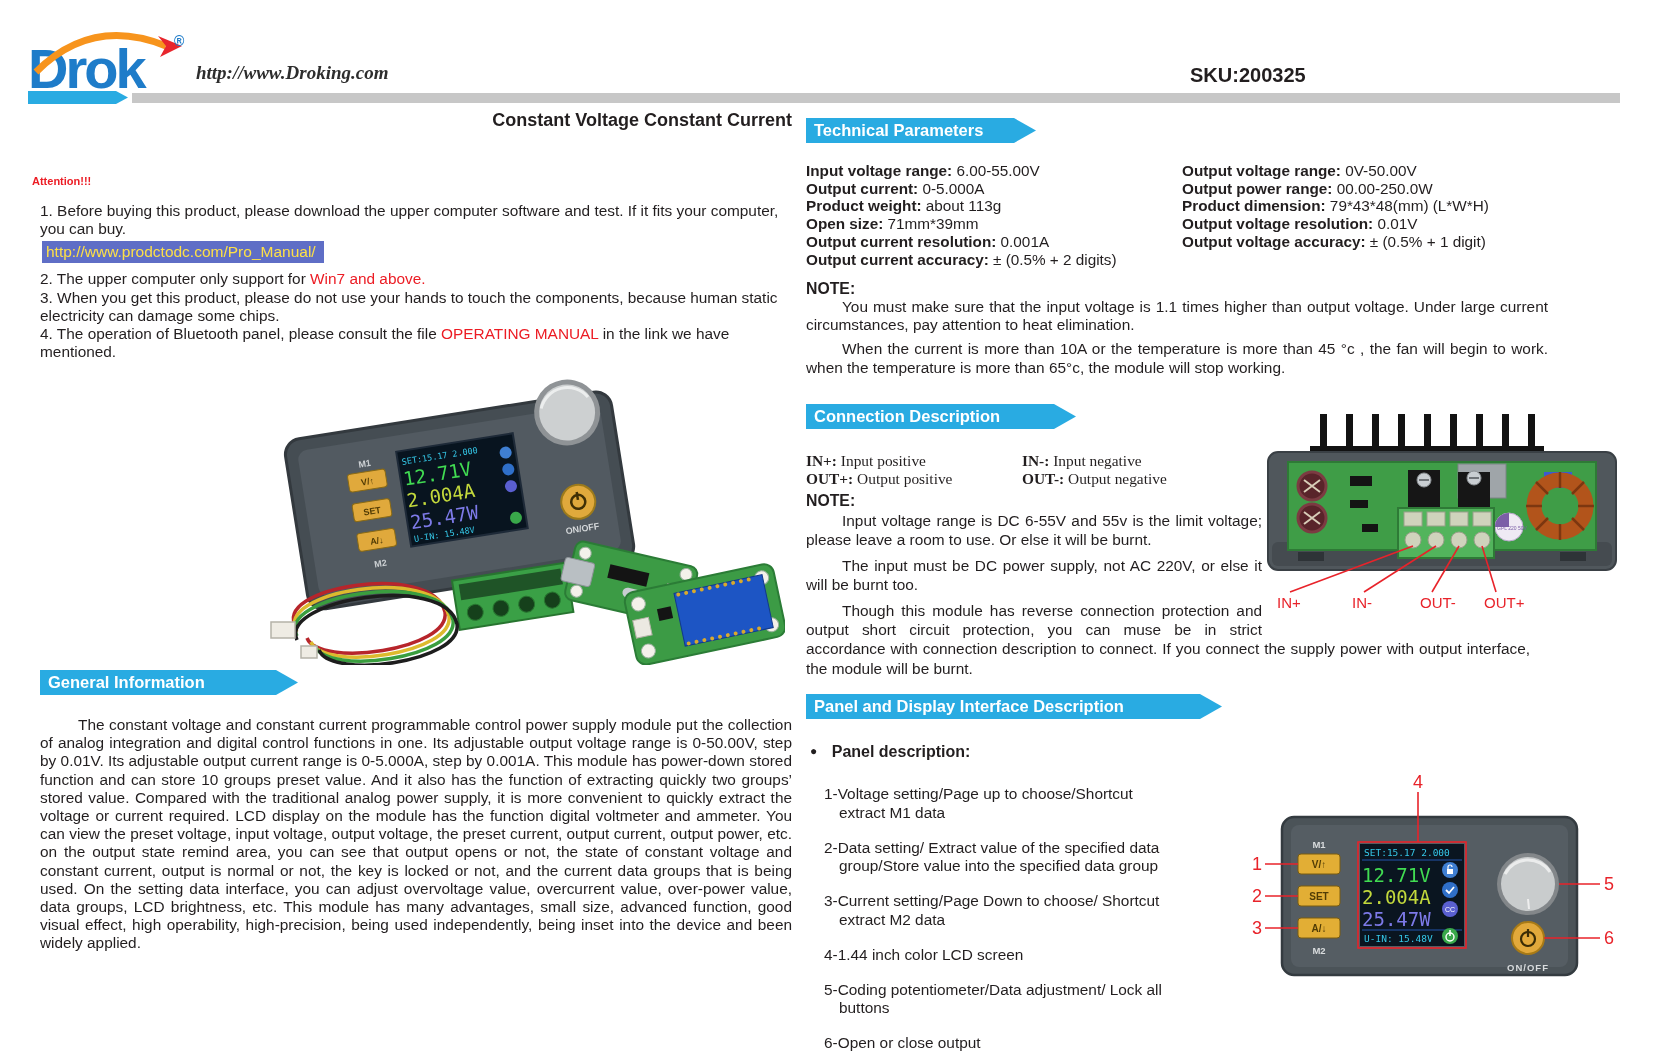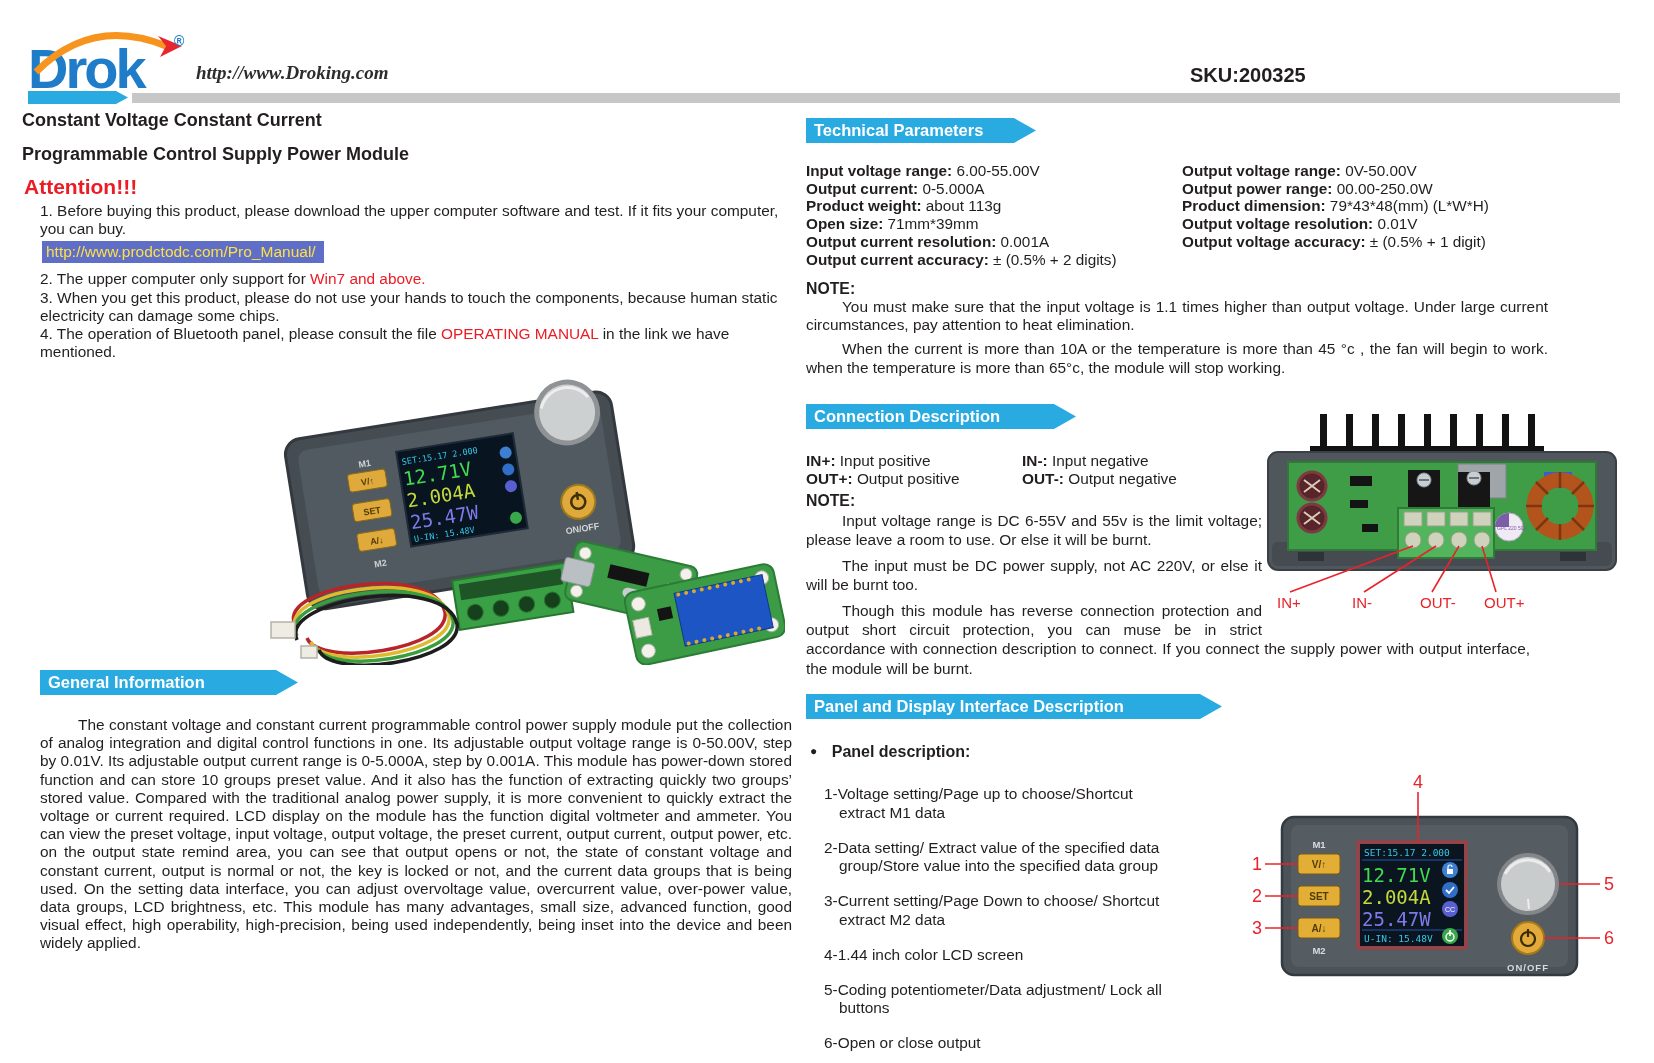--- a/index.html
+++ b/index.html
@@ -1,33 +1,33 @@
 <!DOCTYPE html>
 <html><head>
 <meta charset="utf-8">
 <style>
   html,body{margin:0;padding:0;background:#ffffff;}
   .page{position:relative;width:1654px;height:1063px;background:#ffffff;overflow:hidden;
         font-family:"Liberation Sans",sans-serif;color:#221e1f;}
   .abs{position:absolute;}
   .b{font-weight:bold;}
   .red{color:#ec1c24;}
-  .doc-title{font-size:18px;font-weight:bold;text-align:left;width:770px;left:22px;}
+  .doc-title{font-size:18px;font-weight:bold;text-align:right;width:770px;left:22px;}
   .para{font-size:15.4px;line-height:18.2px;}
   .banner{height:25px;line-height:25px;background:#29abe2;color:#ffffff;font-size:16.5px;
           font-weight:bold;padding-left:8px;
           clip-path:polygon(0 0,calc(100% - 22px) 0,100% 50%,calc(100% - 22px) 100%,0 100%);}
   .link-highlight{background:#5f6ec6;color:#fde047;font-size:15.5px;padding:2px 8px 3px 4px;cursor:pointer;}
   .plist div{margin:0;}
   .tp-line{font-size:15.3px;line-height:17.7px;white-space:nowrap;}
   .note-block p{margin:0 0 6px 0;text-indent:36px;text-align:justify;}
   .gi{font-size:15.4px;line-height:18.2px;text-align:justify;text-indent:38px;}
   .hang{padding-left:15px;text-indent:-15px;margin:16px;}
   .panel-items{font-size:15.4px;line-height:18.8px;}
-  .pin{font-size:15.4px;white-space:nowrap;}
+  .pin{font-size:15.4px;white-space:nowrap;font-family:Liberation Serif, serif;}
   .bar-gray{background:#c7c7c7;}
   .bar-blue{background:#29abe2;clip-path:polygon(0 0,calc(100% - 12px) 0,100% 50%,calc(100% - 12px) 100%,0 100%);}
   svg text{font-family:"Liberation Sans",sans-serif;}
   svg text.mono{font-family:"DejaVu Sans Mono",monospace;}
   .callout{fill:#e8232a;font-size:18px;}
   .redline{stroke:#e8232a;stroke-width:1.6;}
 </style>
 </head>
 <body>
 
@@ -40,23 +40,22 @@
       <polygon points="130,6 154,16 132,27 138,16" fill="#e8262d"></polygon>
       <text x="146" y="16" font-size="14" font-weight="bold" fill="#1e7cc9">®</text>
     </svg>
   </div>
   <div class="abs" style="left:196px;top:62px;font-size:19px;font-style:italic;font-weight:bold;color:#2d2d2d;font-family:Liberation Serif, serif;">http://www.Droking.com</div>
   <div class="abs" style="left:1190px;top:64px;width:335px;font-size:20px;font-weight:bold;">SKU:200325</div>
   <div class="abs bar-blue" style="left:28px;top:91px;width:100px;height:13px;"></div>
   <div class="abs bar-gray" style="left:132px;top:93px;width:1488px;height:10px;"></div>
 
   <div class="abs doc-title" style="top:110px;">Constant Voltage Constant Current</div>
-  <div class="abs doc-title" style="top:144px;">Programmable Control Supply Power Module</div>
-
-  <div class="abs red b" style="left:24px;top:175px;font-size:21px;">Attention!!!</div>
+
+  <div class="abs red b" style="left:32px;top:175px;font-size:11px;">Attention!!!</div>
 
   <div class="abs para" style="left:40px;top:202px;width:744px;">1. Before buying this product, please download the upper computer software and test. If it fits your computer, you can buy.</div>
 
   <div class="abs" style="left:42px;top:243px;">
     <span class="link-highlight">http://www.prodctodc.com/Pro_Manual/</span>
   </div>
 
   <div class="abs para" style="left:40px;top:270px;width:744px;"><span>2. The upper computer only support for </span><span class="red">Win7 and above.</span></div>
 
   <div class="abs para" style="left:40px;top:289px;width:744px;">3. When you get this product, please do not use your hands to touch the components, because human static electricity can damage some chips.</div>

